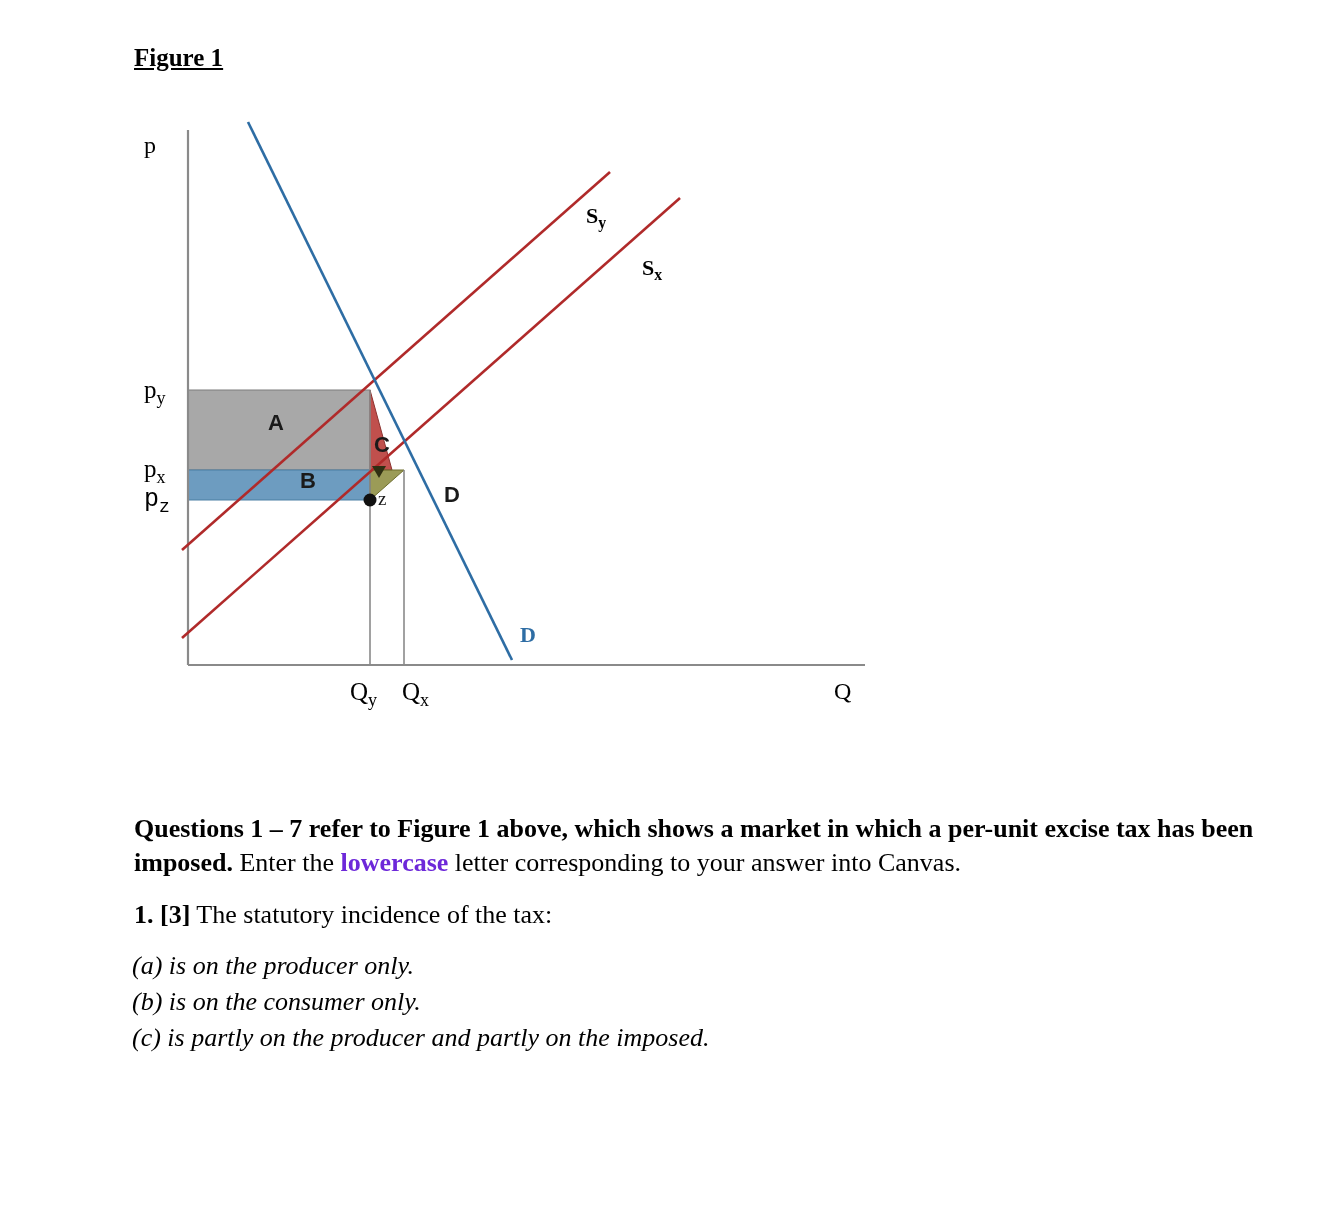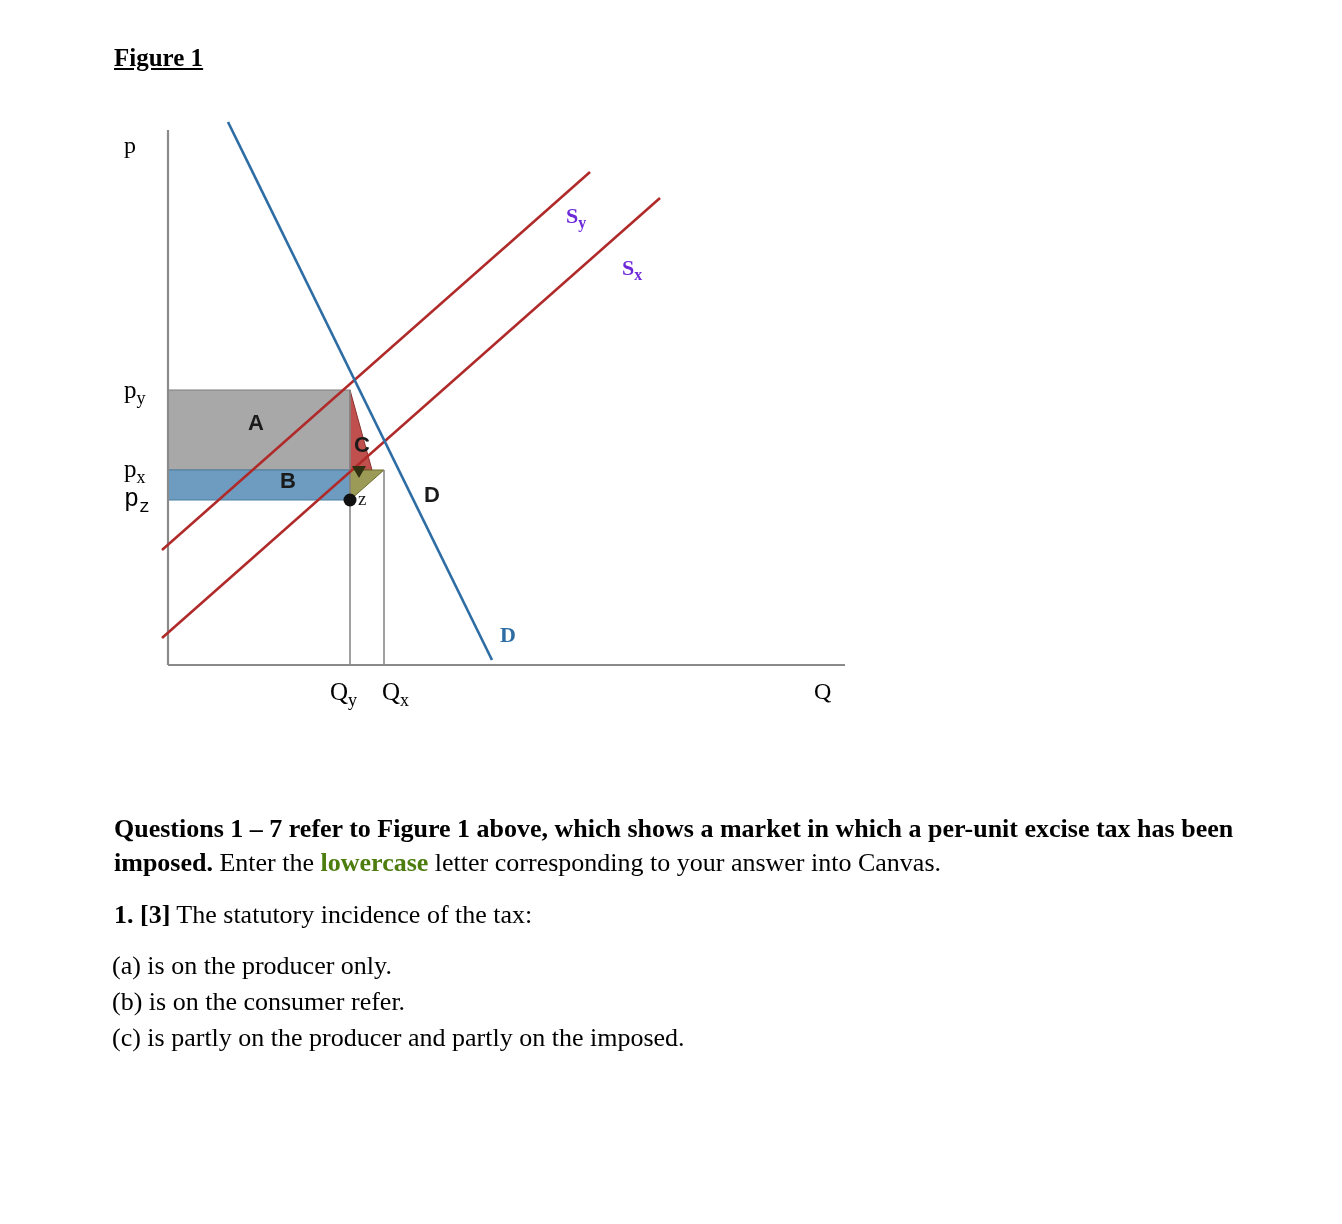--- a/index.html
+++ b/index.html
@@ -12,20 +12,21 @@
     height: 1224px;
     font-family: "Liberation Serif", serif;
     color: #000000;
     position: relative;
     overflow: hidden;
   }
   .page {
     position: relative;
     width: 1220px;
     height: 1224px;
+    margin-left: 20px;
   }
   .fig-title {
     position: absolute;
     left: 114px;
     top: 44px;
     font-size: 25px;
     font-weight: bold;
     text-decoration: underline;
     font-family: "Liberation Serif", serif;
   }
@@ -49,21 +50,21 @@
   .sub {
     font-size: 0.72em;
     vertical-align: sub;
   }
   .curve-label {
     position: absolute;
     font-size: 22px;
     font-weight: bold;
     font-family: "Liberation Serif", serif;
   }
-  .curve-label.supply { color: #6d28d9; text-align: right; }
+  .curve-label.supply { color: #000000; text-align: right; }
   .curve-label.demand { color: #2e6da4; }
   .area-label {
     position: absolute;
     font-size: 22px;
     font-weight: bold;
     font-family: "Liberation Sans", sans-serif;
     color: #1a1a1a;
   }
   .small-label {
     position: absolute;
@@ -84,35 +85,35 @@
     font-size: 26px;
   }
   .mc-heading .normal { font-weight: normal; }
   .intro {
     left: 114px;
     top: 812px;
     width: 1160px;
     font-size: 26px;
   }
   .intro b { font-weight: bold; }
-  .intro .lower { color: #4d7c0f; font-weight: bold; }
+  .intro .lower { color: #6d28d9; font-weight: bold; }
   .q1 {
     left: 114px;
     top: 898px;
     font-size: 26px;
     text-align: right;
   }
   .q1 b { font-weight: bold; }
   .choices {
     left: 112px;
     top: 948px;
     font-size: 26px;
     line-height: 1.38;
   }
-  .choice-line { white-space: nowrap; }
+  .choice-line { white-space: nowrap; font-style: italic; }
 </style>
 </head>
 <body>
 
 <div class="page">
 
   <div class="fig-title">Figure 1</div>
 
   <div class="figure-wrap">
     <svg width="800" height="610" viewBox="0 0 800 610">
@@ -171,17 +172,17 @@
     <div class="small-label" style="left: 258px; top: 378px;">z</div>
   </div>
 
 
   <div class="text-block intro"><b>Questions 1 – 7 refer to Figure 1 above, which shows a market in which a per-unit excise tax has been imposed.</b><span> Enter the </span><span class="lower">lowercase</span><span> letter corresponding to your answer into Canvas.</span></div>
 
   <div class="text-block q1"><b>1.</b><span> </span><b>[3]</b><span> The statutory incidence of the tax:</span></div>
 
   <div class="text-block choices">
     <div class="choice-line">(a) is on the producer only.</div>
-    <div class="choice-line">(b) is on the consumer refer.</div>
+    <div class="choice-line">(b) is on the consumer only.</div>
     <div class="choice-line">(c) is partly on the producer and partly on the imposed.</div>
   </div>
 
 </div>
 
 </body></html>

